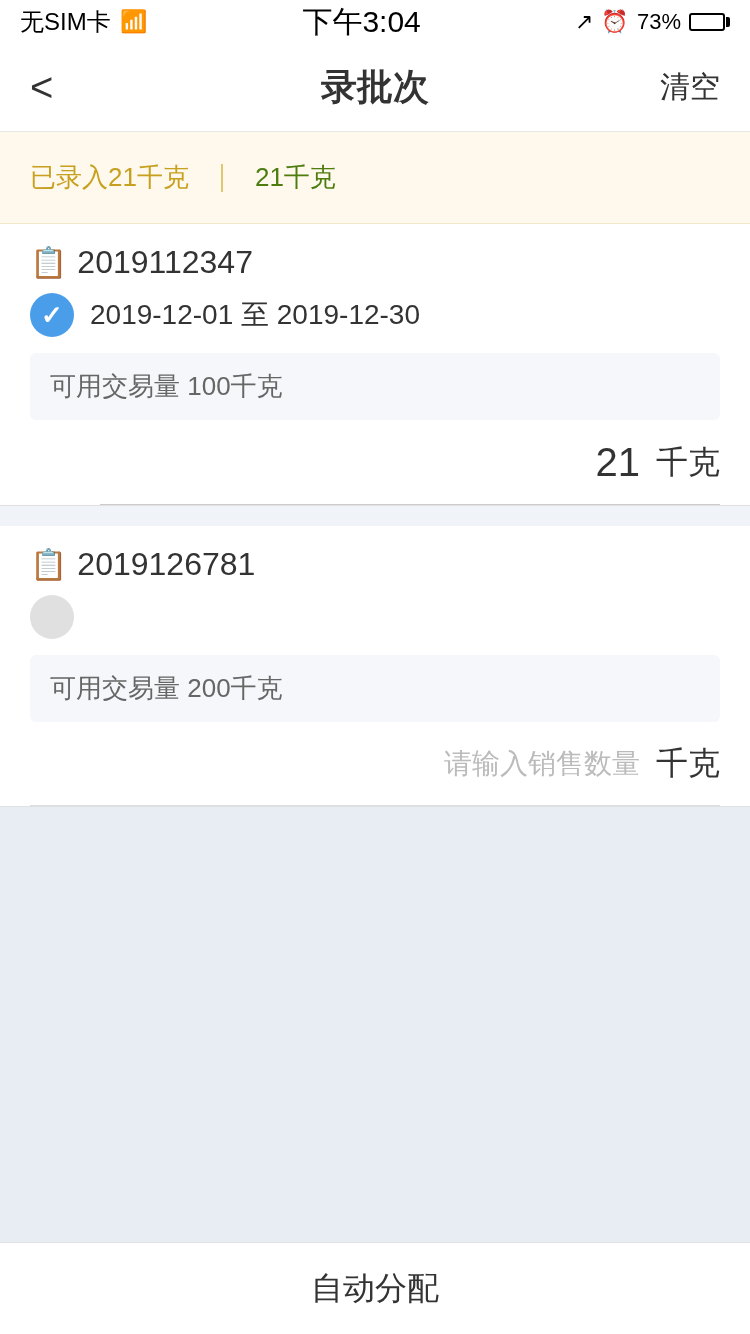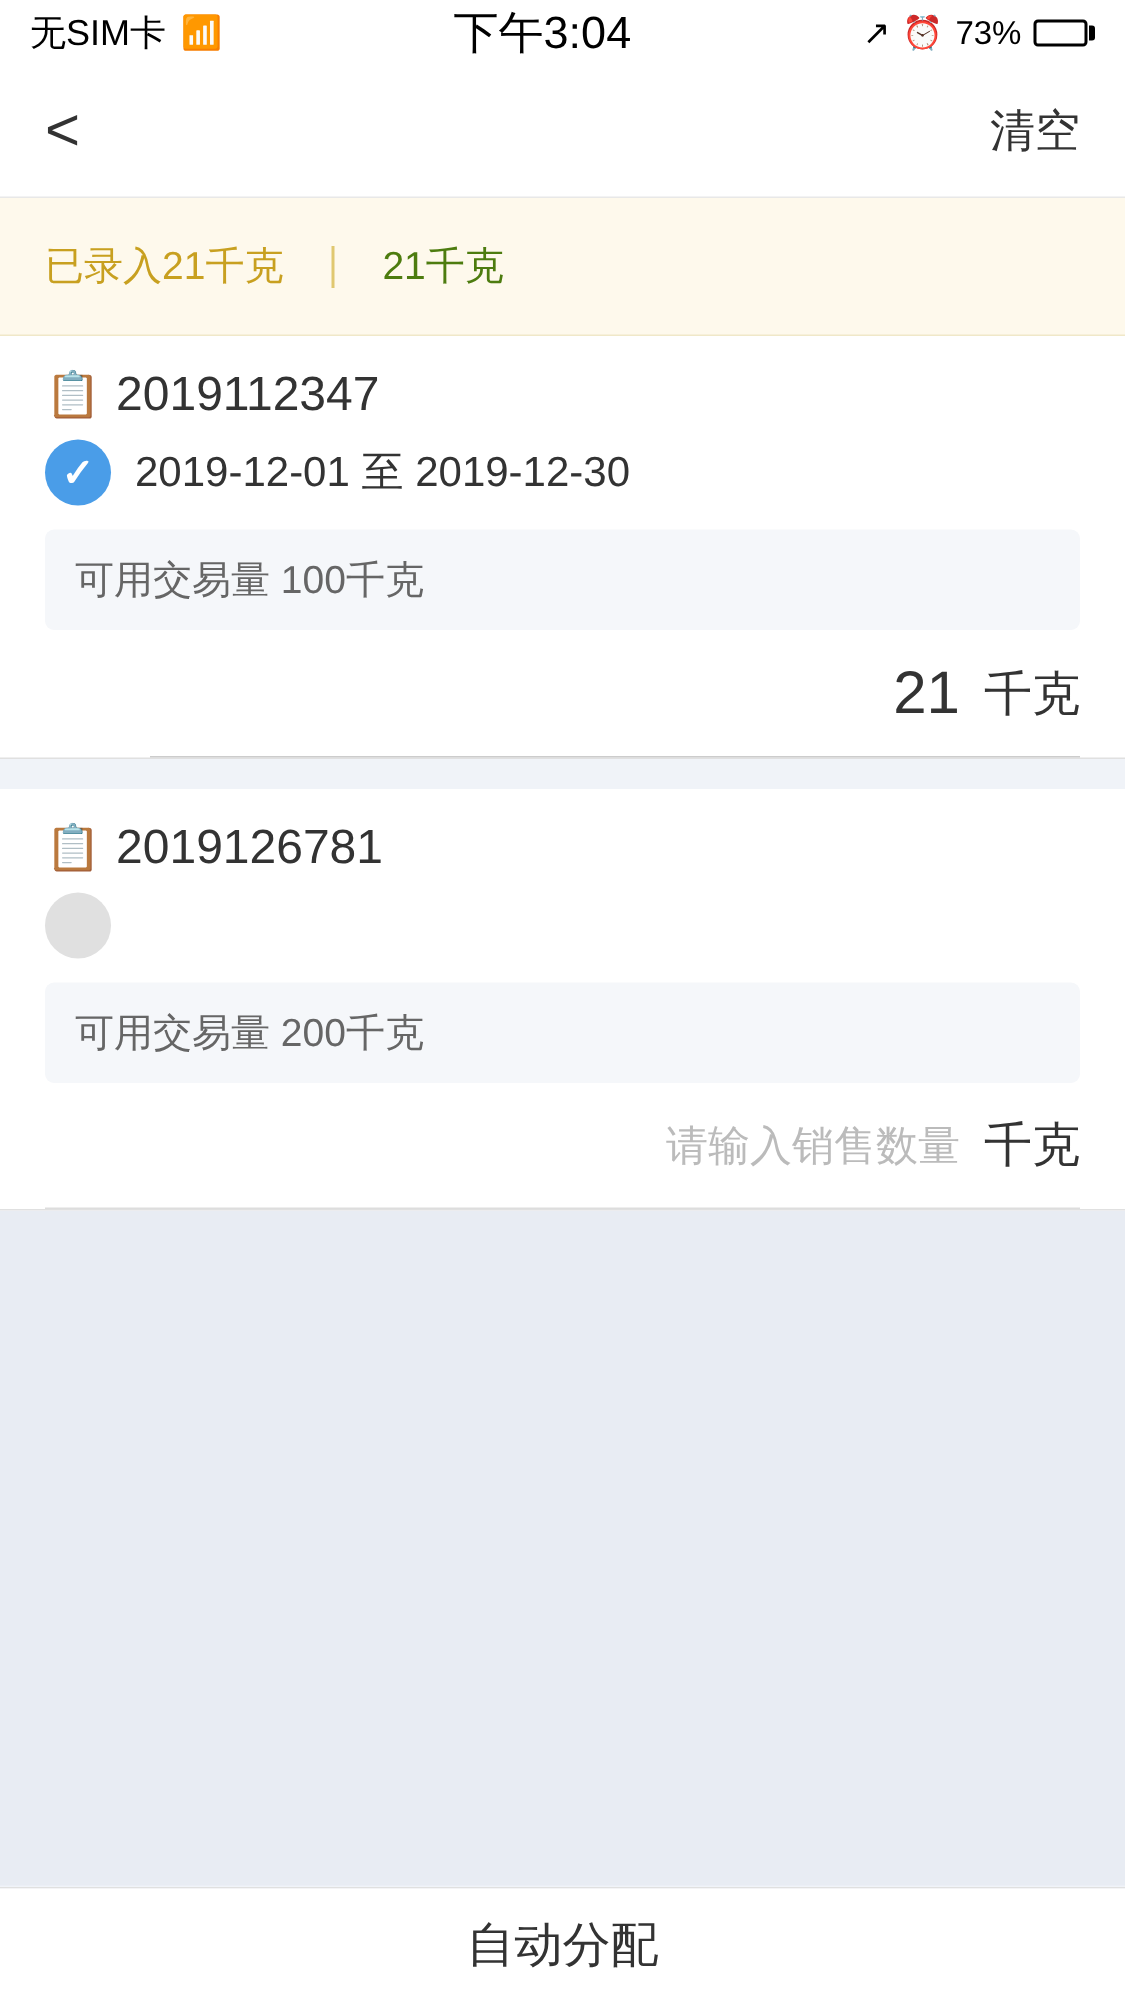--- a/index.html
+++ b/index.html
@@ -228,21 +228,21 @@
 
     
     .gray-area {
       flex: 1;
       background: #e8ecf3;
       min-height: 450px;
     }
 
     
     .bottom-buttons {
-      height: 76px;
+      height: 92px;
       display: flex;
       background: #fff;
       border-top: 1px solid #e0e0e0;
     }
     .btn-auto {
       flex: 1;
       display: flex;
       align-items: center;
       justify-content: center;
       font-size: 32px;
@@ -301,20 +301,21 @@
       <span>73%</span>
       <span class="battery-icon">
         <span class="battery-body"><span class="battery-fill"></span></span>
         <span class="battery-tip"></span>
       </span>
     </div>
   </div>
 
   <div class="nav-bar">
     <span class="nav-back">&lt;</span>
+    <span class="nav-title">录批次</span>
     <span class="nav-clear">清空</span>
   </div>
 
   <div class="main-content">
     <div class="scroll-area">
 
       <div class="info-banner">
         <span class="info-banner-text">已录入21千克</span>
         <div class="info-divider"></div>
         <span class="info-amount">21千克</span>

